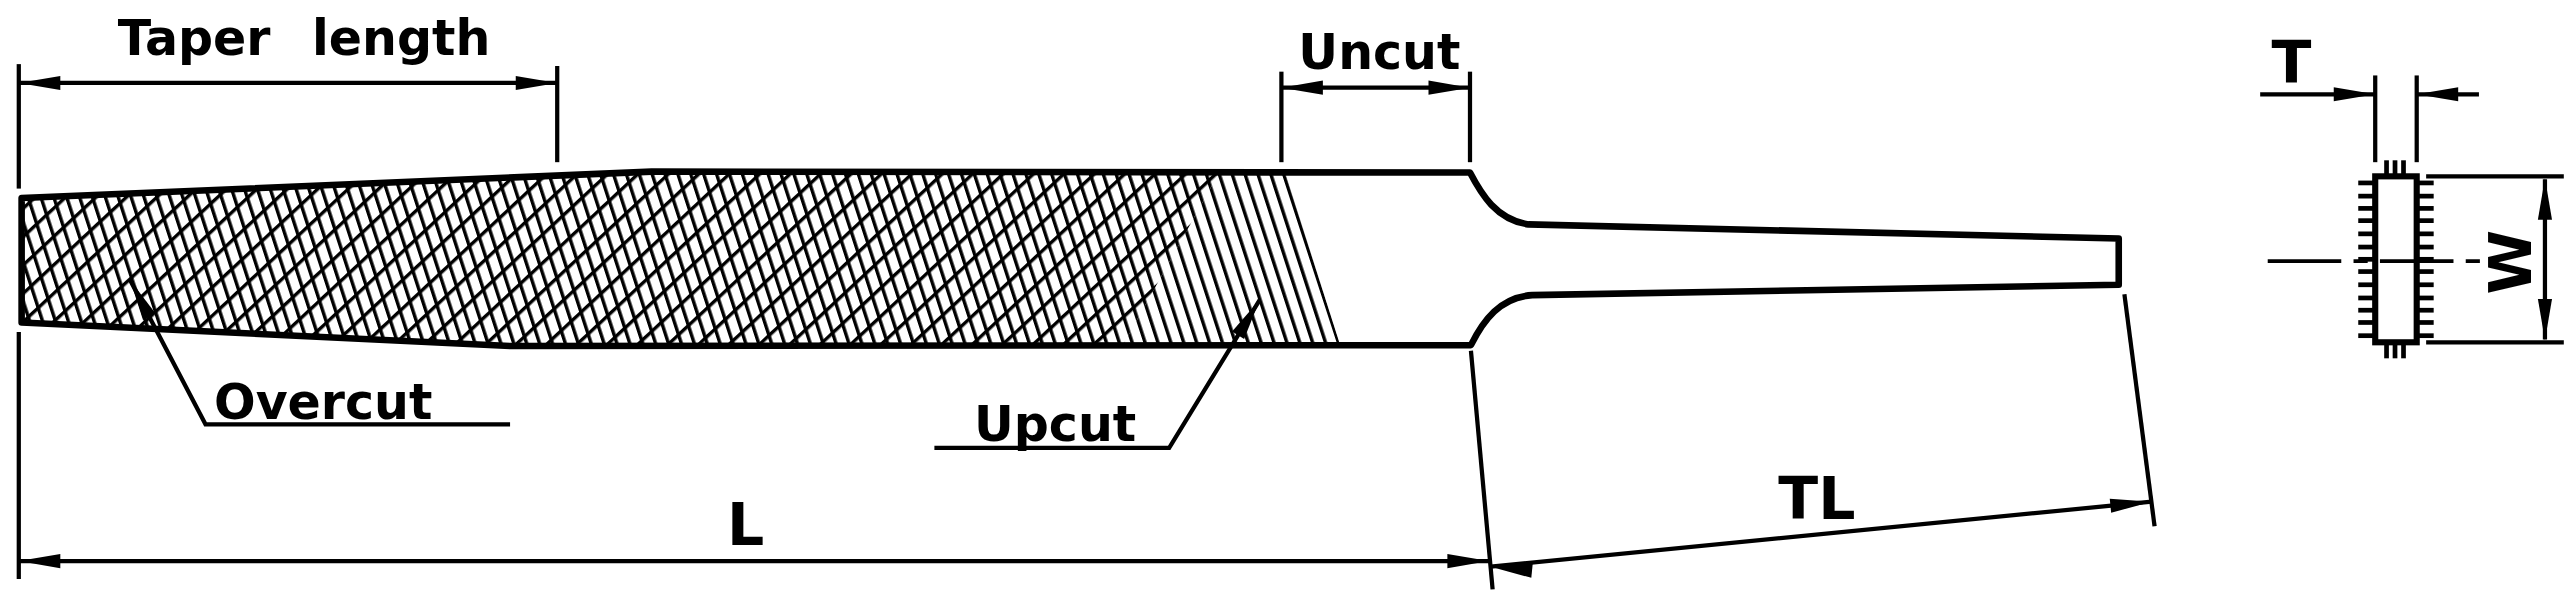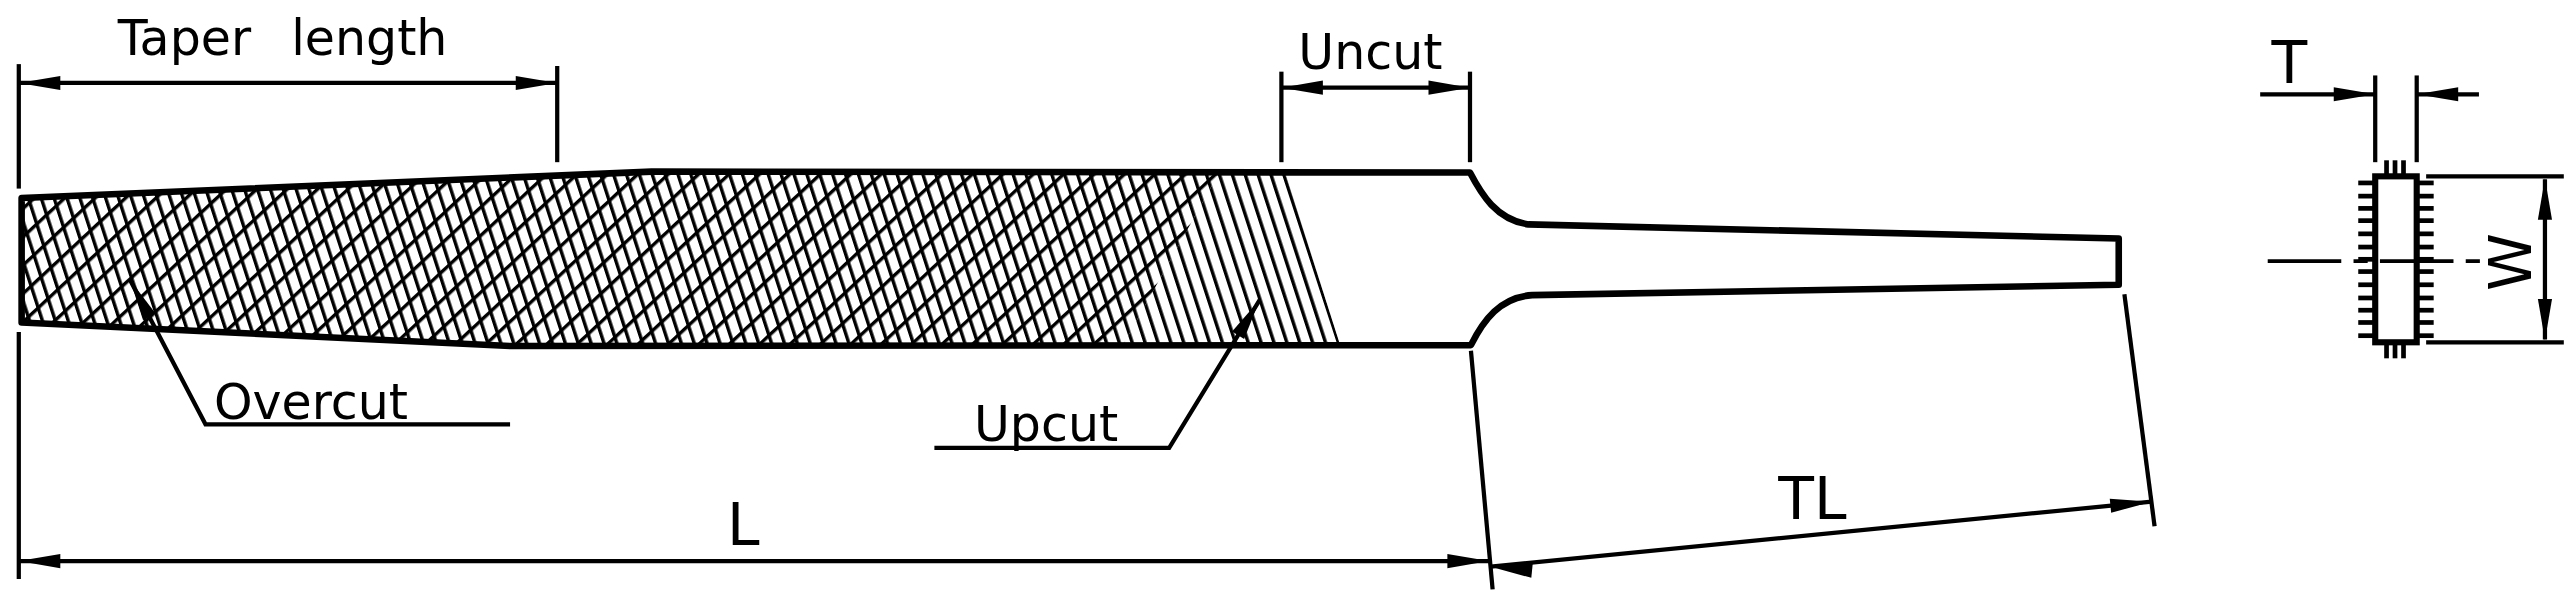--- a/index.html
+++ b/index.html
@@ -1,17 +1,17 @@
 <!DOCTYPE html>
 <html style="--line: #000000; --bg: #ffffff;font-size:15px"><head>
 <meta charset="utf-8">
 <style>
   :root { --line:#000000; --bg:#ffffff; }
   html,body { margin:0; padding:0; background:var(--bg); }
-  .stage { position:relative; width:2576px; height:595px; background:var(--bg); overflow:hidden; }
+  .stage { position:relative; width:2576px; height:595px; background:var(--bg); overflow:hidden;font-weight:bold; }
   svg { display:block; }
   .outline { fill:#ffffff; stroke:var(--line); stroke-width:7; stroke-linejoin:round; }
   .dim    { stroke:var(--line); stroke-width:4.5; fill:none; }
   .thin   { stroke:var(--line); stroke-width:4.5; fill:none; }
   .teeth  { stroke:var(--line); stroke-width:5;   fill:none; }
   .sect   { fill:#ffffff; stroke:var(--line); stroke-width:6.5; }
   .cl     { stroke:var(--line); stroke-width:4; fill:none; stroke-dasharray:78 13 15 13; }
   .ah     { fill:var(--line); stroke:none; }
   .lbl    { font-family:"DejaVu Sans","Liberation Sans",sans-serif; font-size:52px; fill:var(--line); }
   .lbl-big{ font-family:"DejaVu Sans","Liberation Sans",sans-serif; font-size:62px; fill:var(--line); }

